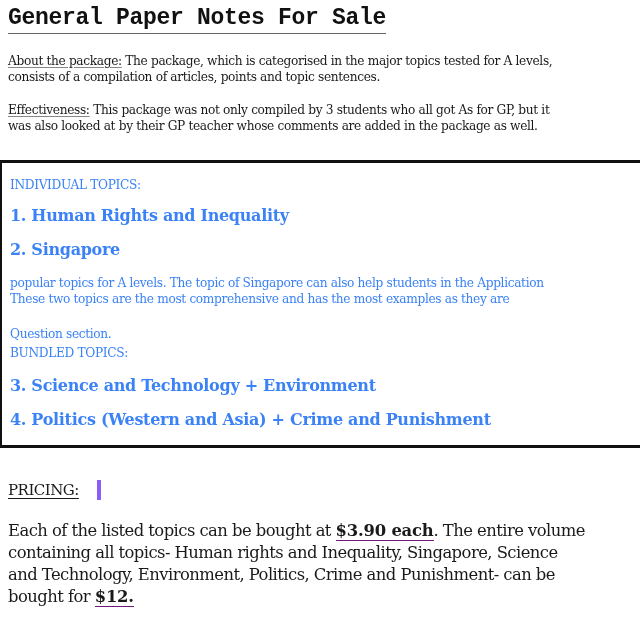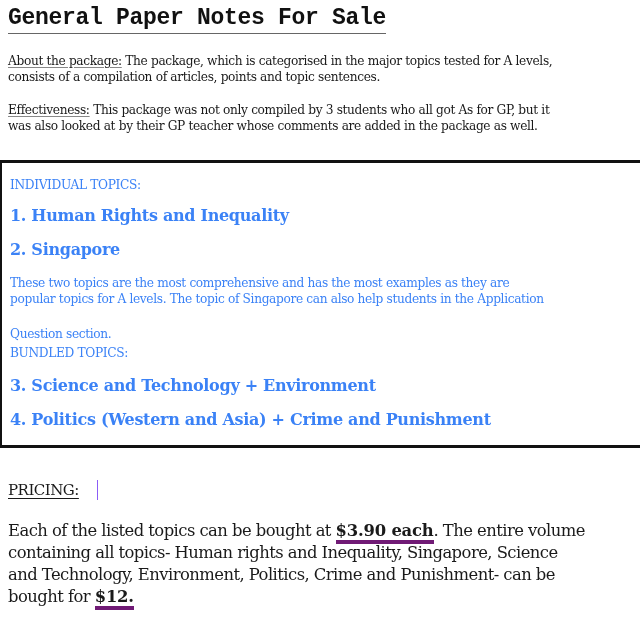--- a/index.html
+++ b/index.html
@@ -74,37 +74,37 @@
       position: absolute;
       left: 8px;
       top: 480px;
       font-size: 15px;
       letter-spacing: -0.5px;
       color: #1a1a1a;
       text-decoration: underline;
       text-underline-offset: 3px;
       line-height: 20px;
       padding-right: 18px;
-      border-right: 1px solid #8b5cf6;
+      border-right: 4px solid #8b5cf6;
     }
     .pricing-body {
       position: absolute;
       left: 8px;
       top: 520px;
       width: 640px;
       font-size: 16.4px;
       line-height: 22px;
       letter-spacing: -0.55px;
       color: #1a1a1a;
       white-space: nowrap;
     }
     .pricing-body .line { display: block; }
     .price {
       font-weight: bold;
-      border-bottom: 4px solid #701a75;
+      border-bottom: 1px solid #701a75;
       letter-spacing: -0.2px;
     }
   </style>
 </head>
 <body>
 
 <div class="title">General Paper Notes For Sale</div>
 
 <div class="para" style="top:53px;">
   <span class="line">
@@ -118,22 +118,22 @@
     <span class="u-label">Effectiveness:</span><span> This package was not only compiled by 3 students who all got As for GP, but it</span>
   </span>
   <span class="line">was also looked at by their GP teacher whose comments are added in the package as well.</span>
 </div>
 
 <div class="topics-box">
   <div class="box-text" style="top:14px;">INDIVIDUAL TOPICS:</div>
   <div class="box-text box-bold" style="top:45px;">1. Human Rights and Inequality</div>
   <div class="box-text box-bold" style="top:79px;">2. Singapore</div>
   <div class="box-text" style="top:112px;">
+    <span style="display:block;">popular topics for A levels. The topic of Singapore can also help students in the Application</span>
     <span style="display:block;">These two topics are the most comprehensive and has the most examples as they are</span>
-    <span style="display:block;">popular topics for A levels. The topic of Singapore can also help students in the Application</span>
     <span style="display:block;margin-top:19px;">Question section.</span>
   </div>
   <div class="box-text" style="top:182px;">BUNDLED TOPICS:</div>
   <div class="box-text box-bold" style="top:215px;">3. Science and Technology + Environment</div>
   <div class="box-text box-bold" style="top:249px;">4. Politics (Western and Asia) + Crime and Punishment</div>
 </div>
 
 <div class="pricing-heading">PRICING:</div>
 
 <div class="pricing-body">

